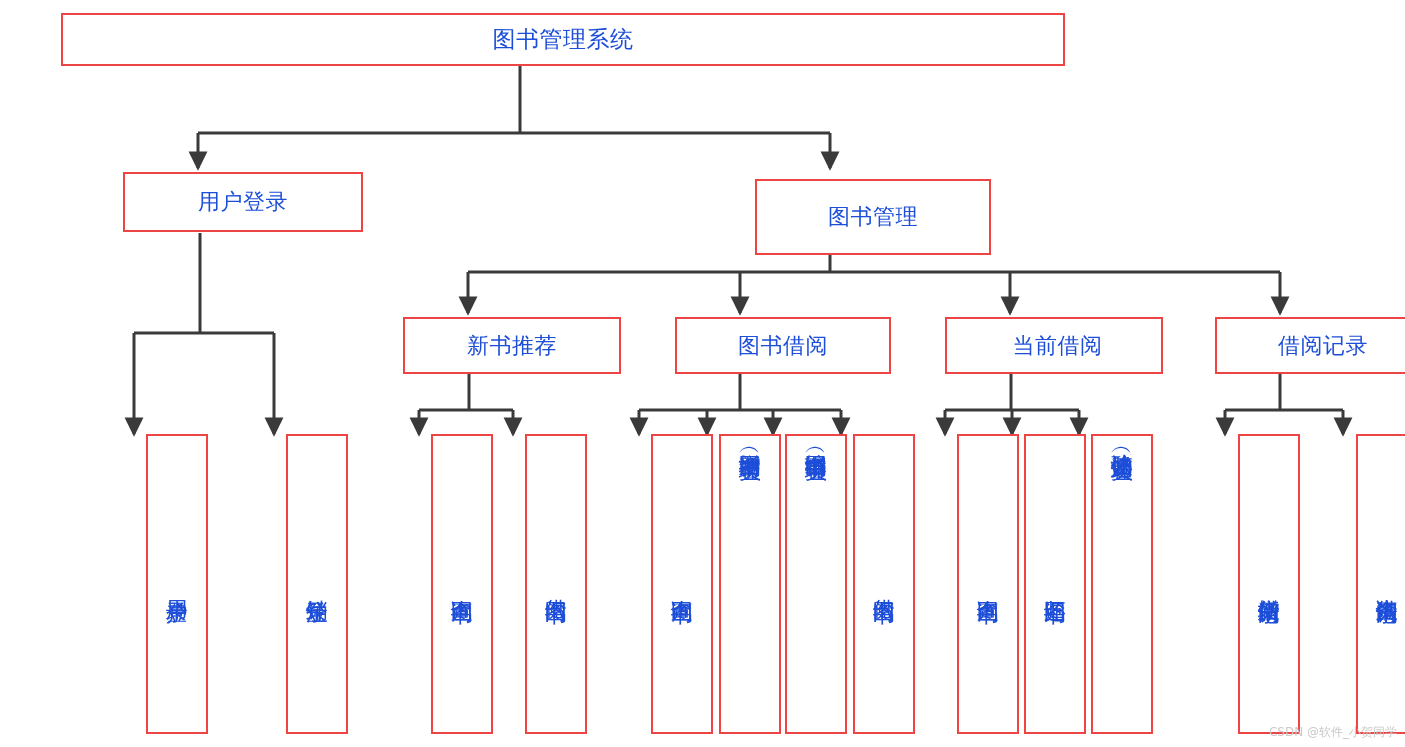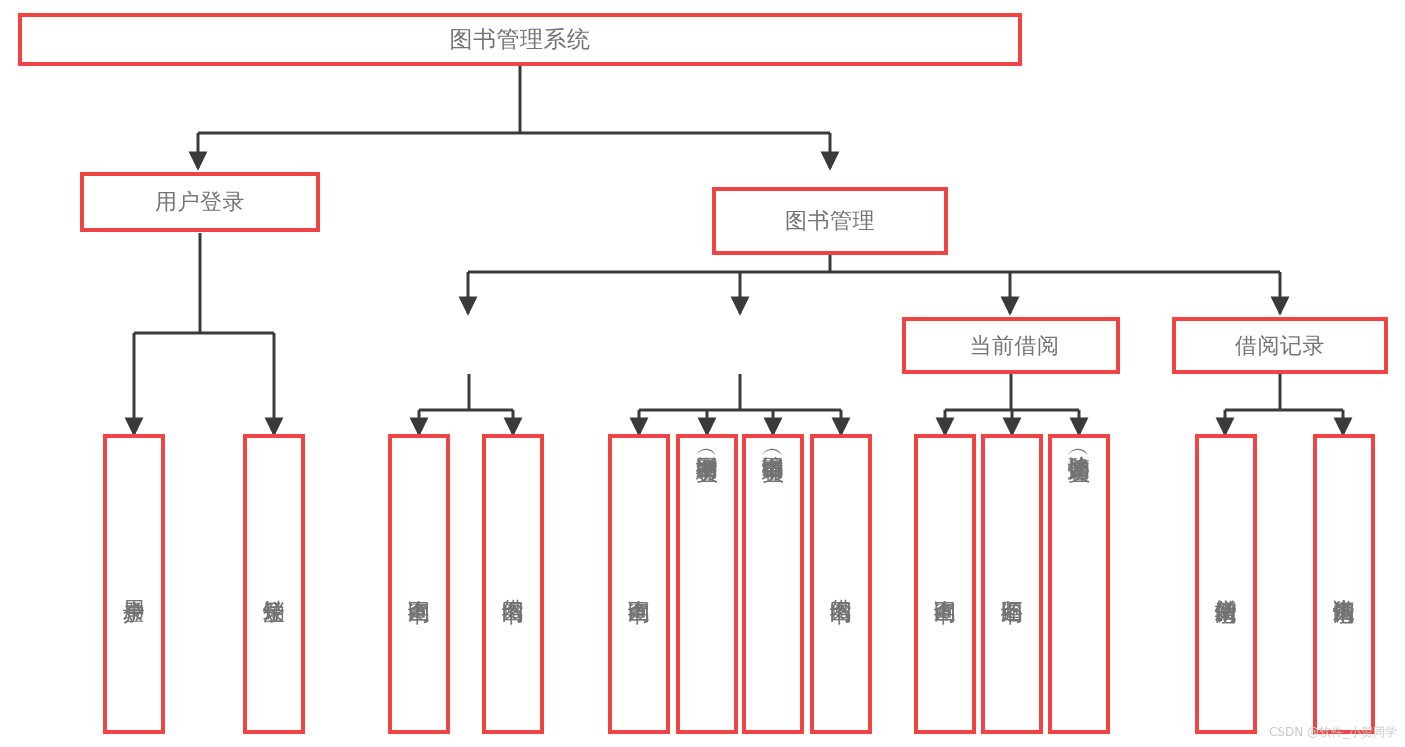--- a/index.html
+++ b/index.html
@@ -20,27 +20,28 @@
   #edges {
     position: absolute;
     left: 0;
     top: 0;
     width: 1405px;
     height: 747px;
   }
   .node {
     position: absolute;
     box-sizing: border-box;
-    border: 4px solid #ef4444;
+    border: 2px solid #ef4444;
     background: #ffffff;
     display: flex;
     align-items: center;
     justify-content: center;
-    color: #737373;
+    color: #1d4ed8;
     z-index: 2;
+    margin-left: 43px;
   }
   .node-label {
     display: block;
     text-align: center;
     line-height: 1.0;
     white-space: nowrap;
   }
   .h-node .node-label {
     font-size: 22px;
     letter-spacing: 0.5px;
@@ -130,24 +131,30 @@
     </g>
   </svg>
 
   <div class="node h-node root" style="left:18px; top:13px; width:1004px; height:53px;">
     <span class="node-label">图书管理系统</span>
   </div>
 
   <div class="node h-node" style="left:80px; top:172px; width:240px; height:60px;">
     <span class="node-label">用户登录</span>
   </div>
-  <div class="node h-node" style="left:712px; top:187px; width:236px; height:68px;align-items:center;">
+  <div class="node h-node" style="left:712px; top:179px; width:236px; height:76px;align-items:center;">
     <span class="node-label">图书管理</span>
   </div>
 
+  <div class="node h-node" style="left:360px; top:317px; width:218px; height:57px;">
+    <span class="node-label">新书推荐</span>
+  </div>
+  <div class="node h-node" style="left:632px; top:317px; width:216px; height:57px;">
+    <span class="node-label">图书借阅</span>
+  </div>
   <div class="node h-node" style="left:902px; top:317px; width:218px; height:57px;padding-left:7px;">
     <span class="node-label">当前借阅</span>
   </div>
   <div class="node h-node" style="left:1172px; top:317px; width:216px; height:57px;font-family:Liberation Serif, serif;">
     <span class="node-label">借阅记录</span>
   </div>
 
   <div class="node v-node centered" style="left:103px; top:434px; width:62px; height:300px;">
     <span class="node-label">用户登录</span>
   </div>

